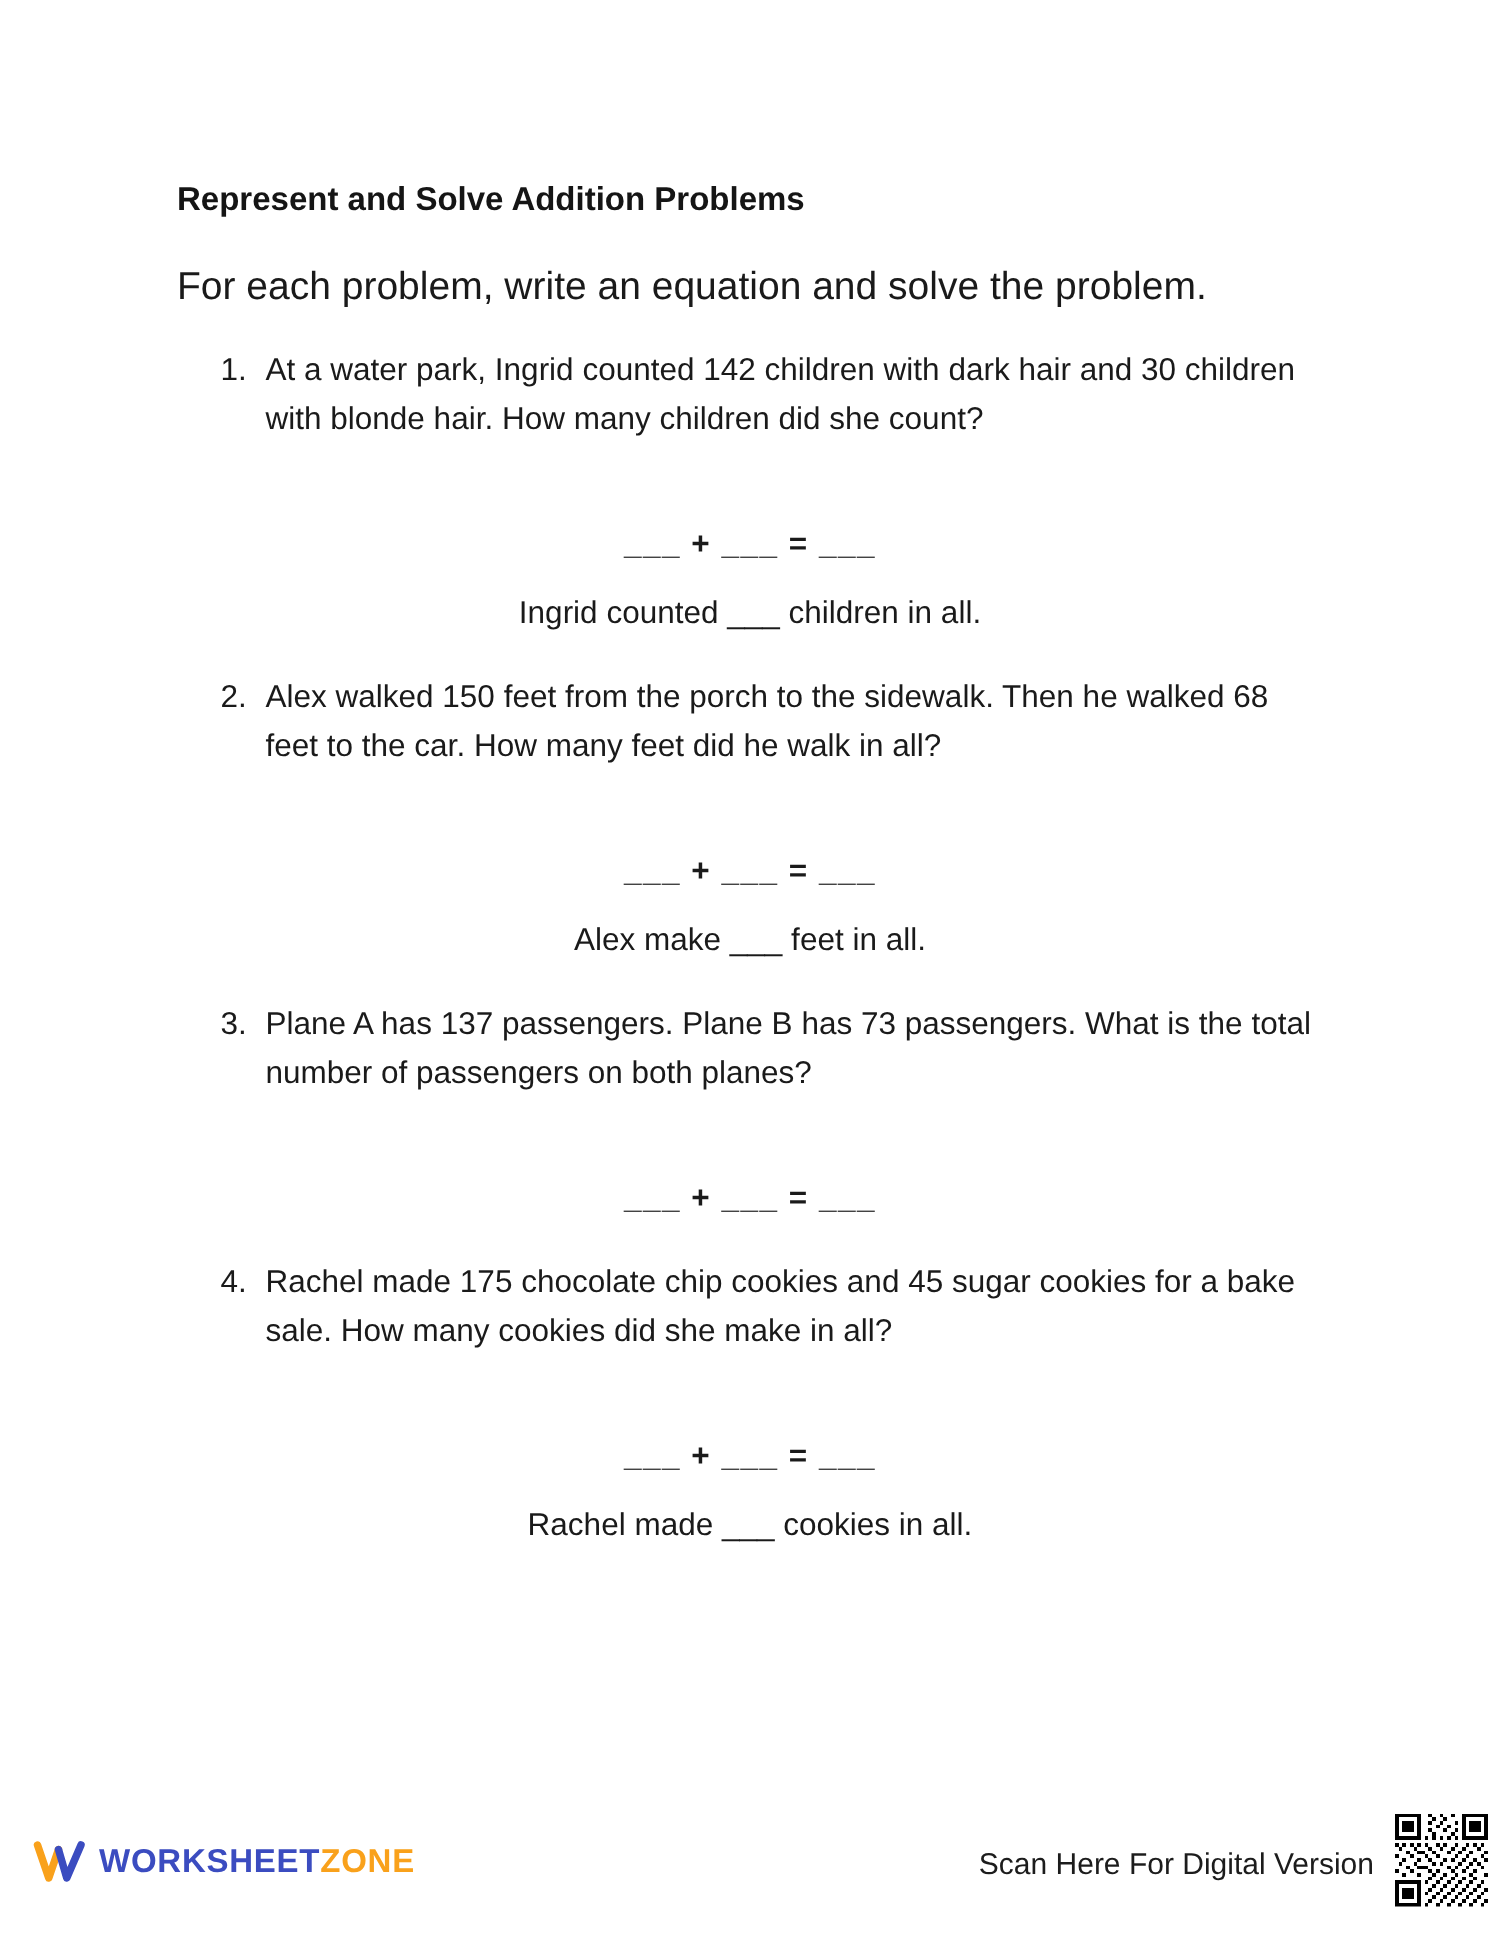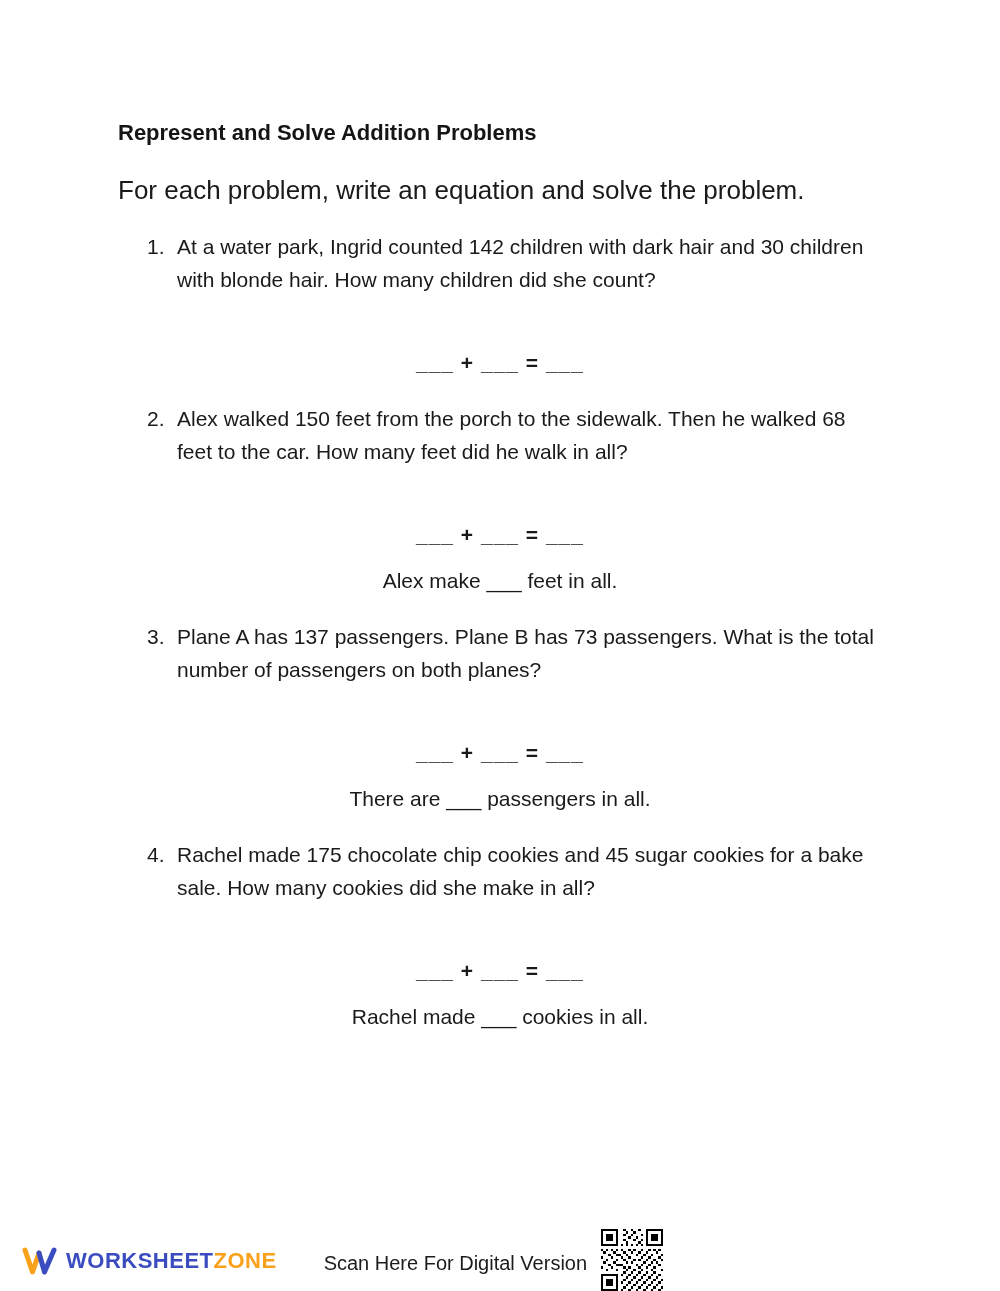--- a/index.html
+++ b/index.html
@@ -17,22 +17,22 @@
   .problem-row { display:flex; font-size:21px; line-height:33px; }
   .num { flex:0 0 30px; margin-left:29px; }
   .ptext { flex:1; max-width:705px; }
   .equation {
     text-align:center; font-size:21px; font-weight:700;
     letter-spacing:1px; margin-top:52px; line-height:30px;
   }
   .answer { text-align:center; font-size:21px; margin-top:16px; line-height:30px; }
 
   .footer {
-    position:absolute; left:22px; right:8px; bottom:0;
-    display:flex; justify-content:flex-start; align-items:flex-end;gap:47px;
+    position:absolute; left:22px; right:8px; bottom:20px;
+    display:flex; justify-content:space-between; align-items:flex-end;gap:47px;
   }
   .brand { display:flex; align-items:center; gap:8px; margin-bottom:16px; }
   .logo-mark { display:inline-flex; }
   .brand-text { font-size:22px; font-weight:700; letter-spacing:0.5px; white-space:nowrap; }
   .brand-blue { color:var(--brand-blue, #3b4cc0); }
   .brand-orange { color:var(--brand-orange, #f9a11b); }
   .scan { display:flex; align-items:flex-end; gap:14px; }
   .scan-text { font-size:20px; color:#1c1c1c; margin-bottom:16px; white-space:nowrap; }
   .qr { width:62px; height:62px; display:block; }
 </style>
@@ -42,38 +42,38 @@
 <div class="content">
   <h1 class="title">Represent and Solve Addition Problems</h1>
   <p class="instructions">For each problem, write an equation and solve the problem.</p>
 
   <section class="problem">
     <div class="problem-row">
       <span class="num">1.</span>
       <span class="ptext">At a water park, Ingrid counted 142 children with dark hair and 30 children with blonde hair. How many children did she count?</span>
     </div>
     <div class="equation">___ + ___ = ___</div>
+    <div class="answer">Ingrid counted ___ children in all.</div>
   </section>
 
   <section class="problem">
     <div class="problem-row">
       <span class="num">2.</span>
       <span class="ptext">Alex walked 150 feet from the porch to the sidewalk. Then he walked 68 feet to the car. How many feet did he walk in all?</span>
     </div>
     <div class="equation">___ + ___ = ___</div>
     <div class="answer">Alex make ___ feet in all.</div>
   </section>
 
   <section class="problem">
     <div class="problem-row">
       <span class="num">3.</span>
       <span class="ptext">Plane A has 137 passengers. Plane B has 73 passengers. What is the total number of passengers on both planes?</span>
     </div>
     <div class="equation">___ + ___ = ___</div>
-    <div class="answer">There are ___ passengers in all.</div>
   </section>
 
   <section class="problem">
     <div class="problem-row">
       <span class="num">4.</span>
       <span class="ptext">Rachel made 175 chocolate chip cookies and 45 sugar cookies for a bake sale. How many cookies did she make in all?</span>
     </div>
     <div class="equation">___ + ___ = ___</div>
     <div class="answer">Rachel made ___ cookies in all.</div>
   </section>

